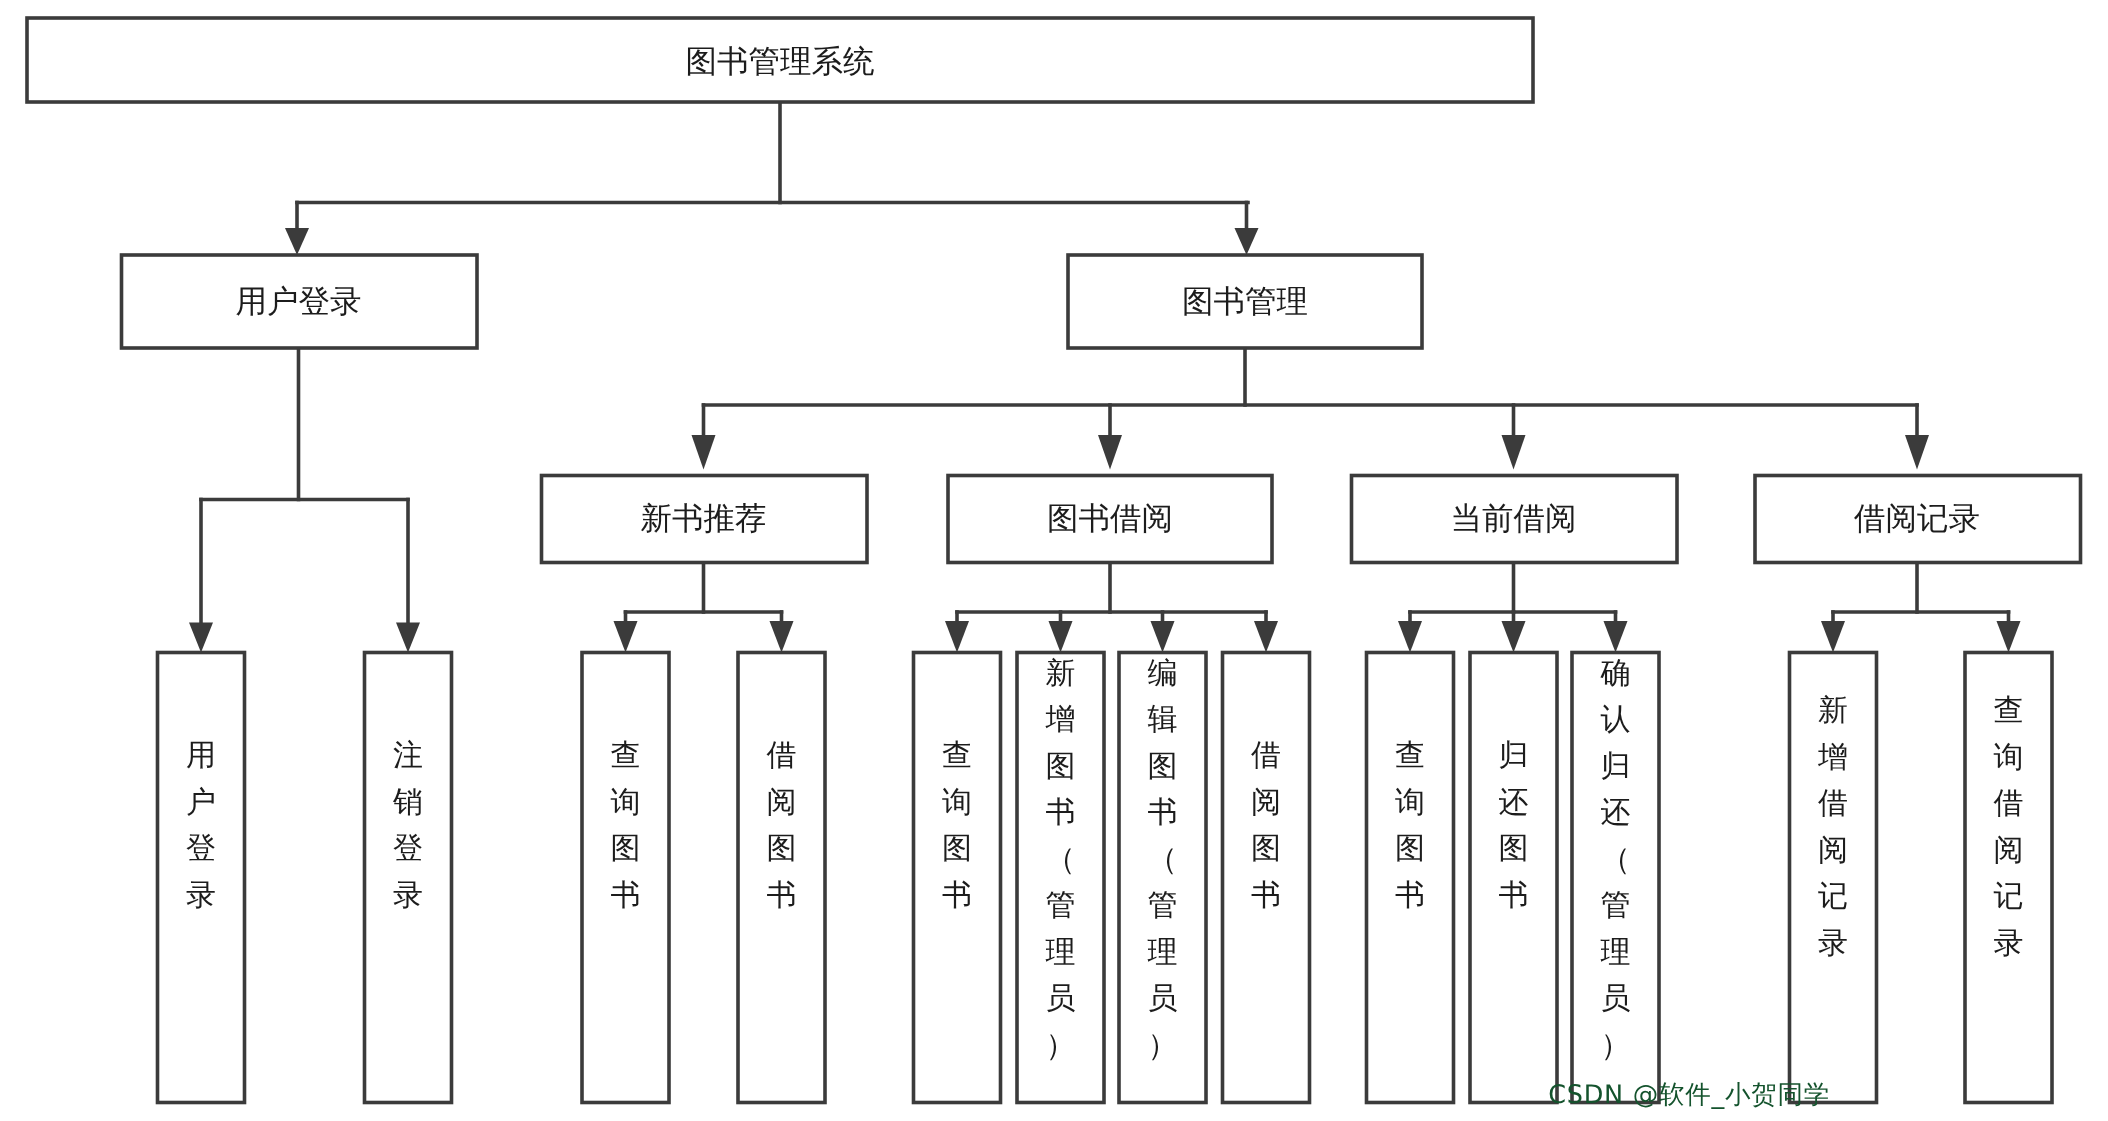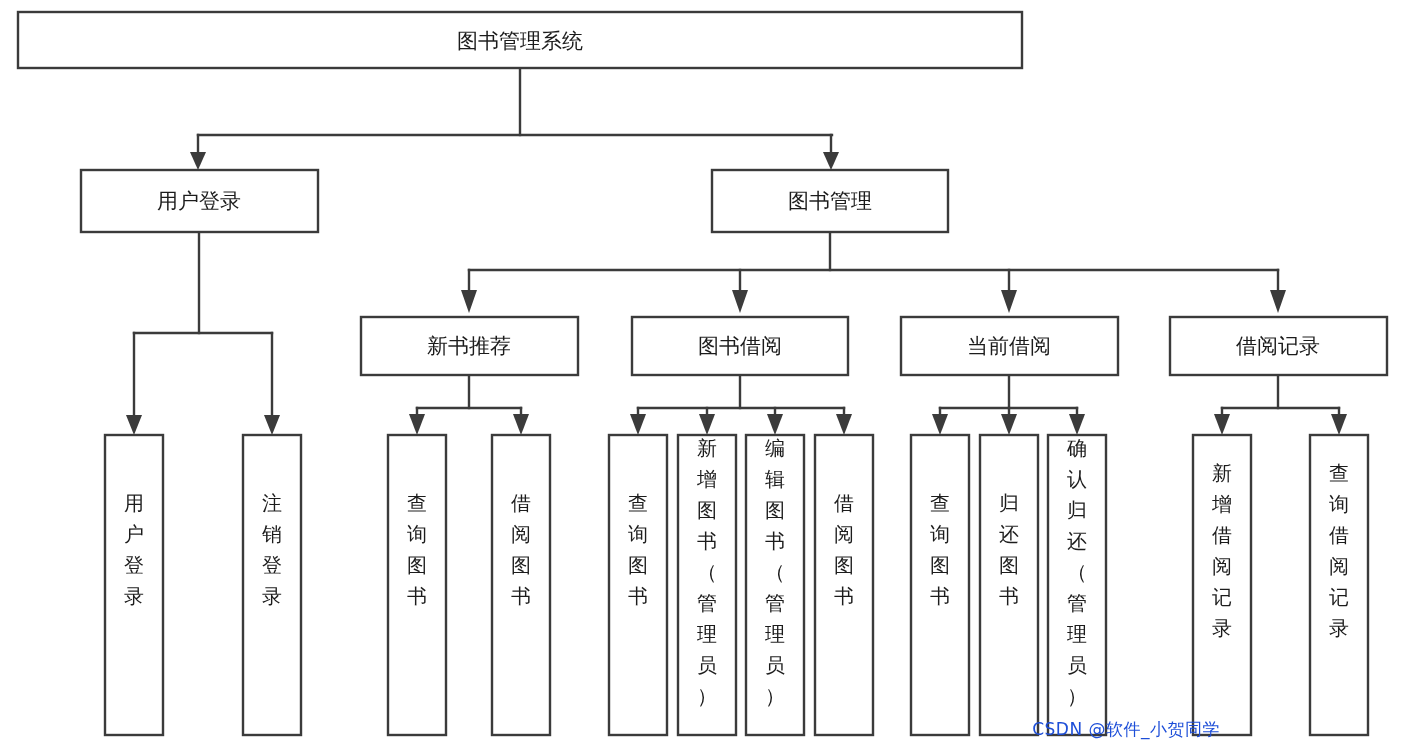--- a/index.html
+++ b/index.html
@@ -54,21 +54,21 @@
     font-family: "DejaVu Sans", "Liberation Sans", sans-serif;
     font-size: 20px;
     text-anchor: middle;
   }
   .watermark {
     position: absolute;
     right: 8px;
     bottom: 6px;
     font-family: "DejaVu Sans", "Liberation Sans", sans-serif;
     font-size: 17px;
-    color: #1d4ed8;
+    color: #14532d;
     letter-spacing: 0.5px;
     white-space: nowrap;
     user-select: none;
   }
 </style>
 </head>
 <body>
 
 <div id="diagram-root">
 

